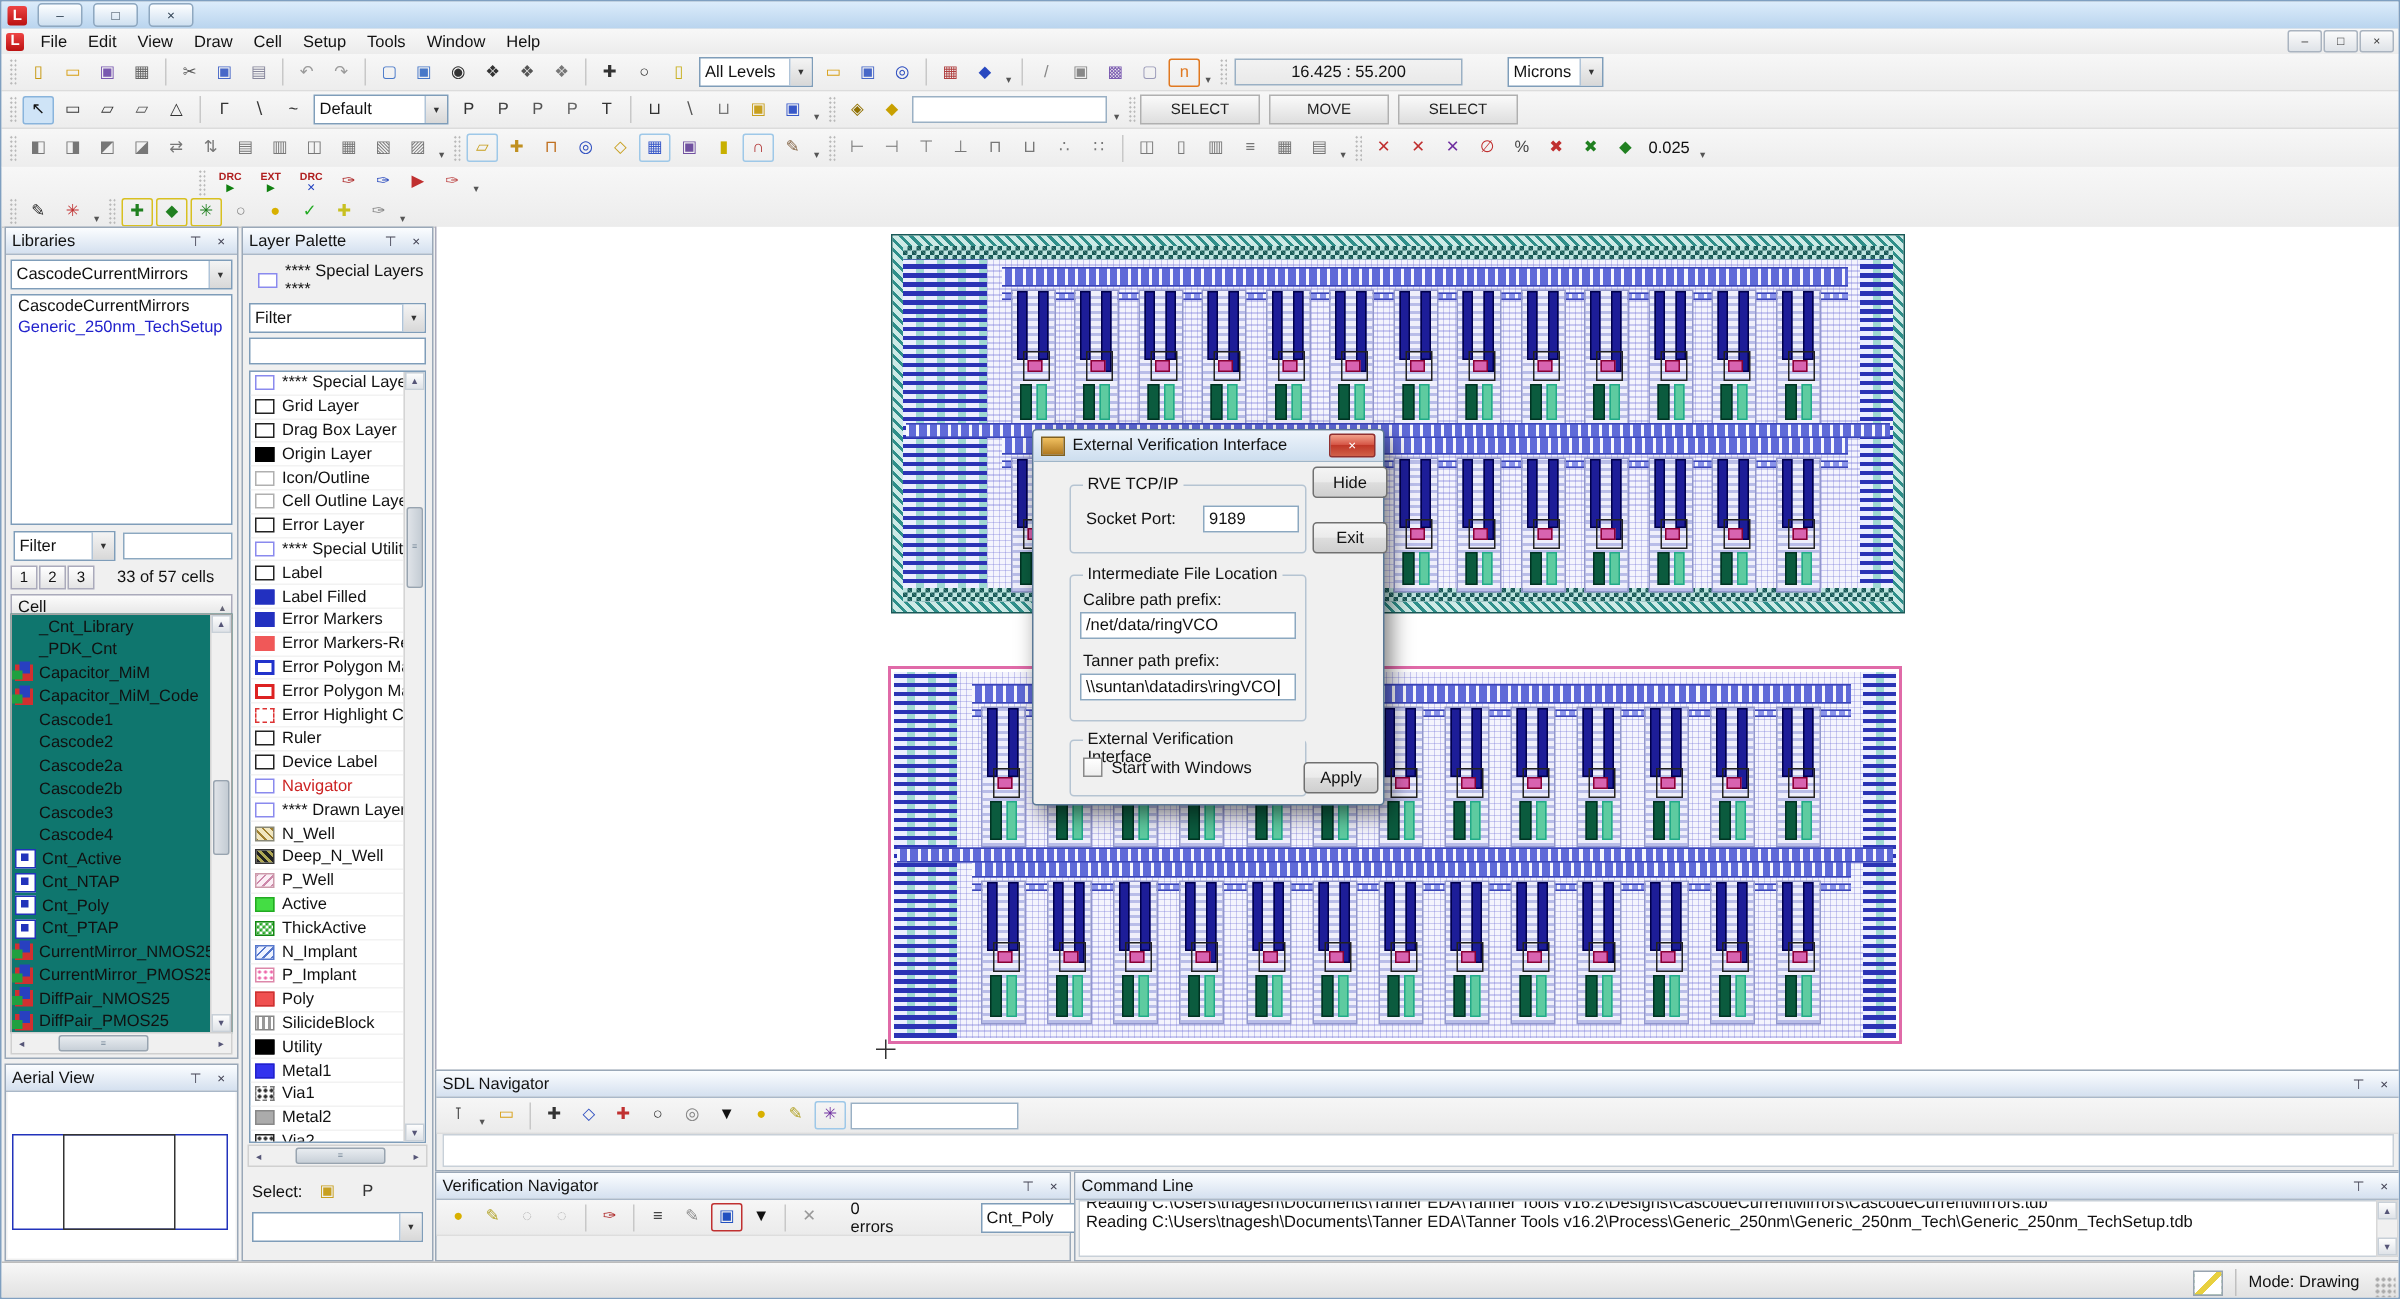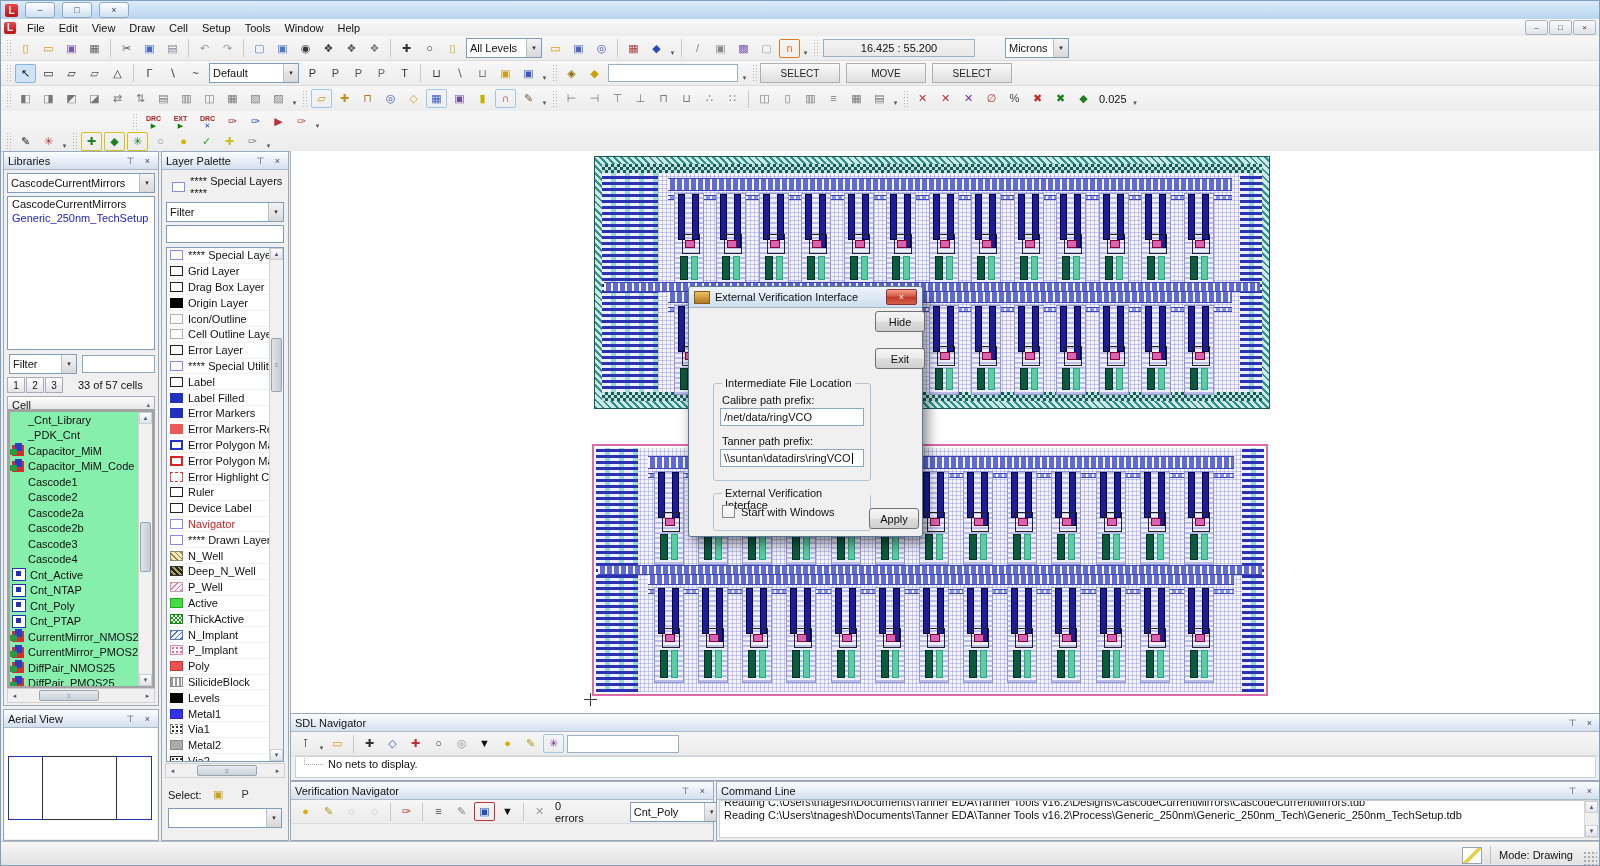--- a/index.html
+++ b/index.html
@@ -59,21 +59,21 @@
   #lib-combo{margin:3px;}
   #lib-list{margin:0 3px;height:152px;}
   #lib-list div{padding:1px 4px;}
   #lib-filter-row{display:flex;align-items:center;margin:4px 3px 0 3px;gap:3px;}
   #lib-tabs{display:flex;align-items:center;margin:3px 3px 0 3px;gap:1px;}
   .tabbtn{width:16px;height:14px;border:1px solid #aab;background:linear-gradient(#fff,#e4e4e4);
     display:flex;align-items:center;justify-content:center;font-size:10px;}
   #lib-count{margin-left:14px;}
   #cell-header{margin:3px 3px 0 3px;height:15px;border:1px solid #aab;background:linear-gradient(#fcfcfc,#e2e2e2);
     display:flex;align-items:center;padding:0 4px;}
-  #lib-cellwrap{position:absolute;left:3px;right:3px;top:257px;bottom:16px;border:3px solid #a3a3a3;background:#86efac;display:flex;}
+  #lib-cellwrap{position:absolute;left:3px;right:3px;top:257px;bottom:16px;border:1px solid #a3a3a3;background:#0f766e;display:flex;}
   #lib-cells{flex:1;overflow:hidden;}
   .cellrow{height:15.5px;display:flex;align-items:center;gap:4px;padding:0 2px;white-space:nowrap;}
   .cicon{width:12px;height:11px;flex:none;position:relative;}
   .cicon.none{width:12px;}
   .cicon.square{border:1px solid #2233bb;background:#fff;}
   .cicon.square:after{content:"";position:absolute;left:3px;top:2px;width:5px;height:5px;background:#2233bb;}
   .cicon.tcell{background:#d03030;}
   .cicon.tcell:before{content:"";position:absolute;left:3px;top:-2px;width:7px;height:8px;background:#2840c0;}
   .cicon.tcell:after{content:"";position:absolute;left:-2px;top:4px;width:7px;height:6px;background:#20a040;}
   .vscroll{width:13px;background:#f0f0f0;border-left:1px solid #d4d4d4;position:relative;flex:none;}
@@ -877,21 +877,21 @@
           <div class="layerrow">
             <span class="sw fill-redish"></span>
             <span>Poly</span>
           </div>
           <div class="layerrow">
             <span class="sw stripes-gray"></span>
             <span>SilicideBlock</span>
           </div>
           <div class="layerrow">
             <span class="sw fill-black"></span>
-            <span>Levels</span>
+            <span>Utility</span>
           </div>
           <div class="layerrow">
             <span class="sw fill-blue2"></span>
             <span>Metal1</span>
           </div>
           <div class="layerrow">
             <span class="sw via1"></span>
             <span>Via1</span>
           </div>
           <div class="layerrow">
@@ -1439,20 +1439,27 @@
       </div>
     <div id="xhair"></div>
 
     <div id="evi-dialog">
       <div id="evi-title">
         <div id="evi-icon"></div>
         <span>External Verification Interface</span>
         <div id="evi-close">×</div>
       </div>
 
+      <div class="group" style="left:24px;top:36px;width:156px;height:44px;">
+        <span class="legend">RVE TCP/IP</span>
+        <span style="position:absolute;left:10px;top:16px;">Socket Port:</span>
+        <div class="dinput" style="position:absolute;left:88px;top:13px;width:56px;">
+          <span>9189</span>
+        </div>
+      </div>
       <div class="wbtn" style="left:186px;top:24px;">Hide</div>
       <div class="wbtn" style="left:186px;top:61px;">Exit</div>
 
       <div class="group" style="left:24px;top:96px;width:156px;height:96px;">
         <span class="legend">Intermediate File Location</span>
         <span style="position:absolute;left:8px;top:10px;">Calibre path prefix:</span>
         <div class="dinput" style="position:absolute;left:6px;top:24px;right:6px;">
           <span>/net/data/ringVCO</span>
         </div>
         <span style="position:absolute;left:8px;top:51px;">Tanner path prefix:</span>
@@ -1512,24 +1519,20 @@
         </div>
         <div class="ti">
           <span style="color: rgb(176, 160, 32);">✎</span>
         </div>
         <div class="ti" style="border: 1px solid rgb(158, 200, 232);">
           <span style="color: rgb(112, 48, 160);">✳</span>
         </div>
         <div class="tinput" style="width: 110px; background: rgb(255, 255, 255);"></div>
       </div>
     <div class="treearea" id="sdl-tree">
-        <div class="tree-line">
-          <span class="tl"></span>
-          <span>No nets to display.</span>
-        </div>
       </div>
   </div>
 
   <div id="verif-panel" class="panel">
     <div class="ptitle">
       <span>Verification Navigator</span>
         <span class="sp"></span>
       <span class="pbtn">⊤</span>
       <span class="pbtn">×</span>
     </div>
@@ -1560,21 +1563,21 @@
         <div class="ti" style="border: 1px solid rgb(192, 48, 48);">
           <span style="color: rgb(32, 80, 192);">▣</span>
         </div>
         <div class="ti">
           <span style="color: rgb(17, 17, 17);">▼</span>
         </div>
         <div class="tsep"></div>
         <div class="ti">
           <span style="color: rgb(153, 153, 153);">✕</span>
         </div>
-        <span class="tlabel" style="margin: 0px 4px;">0 errors</span>
+        <span class="tlabel" style="margin: 0px 16px;">0 errors</span>
         <div class="tgap" style="width: 40px;"></div>
         <div class="combo" style="width: 88px;">
           <span class="cval">Cnt_Poly</span>
           <span class="carrow">▾</span>
         </div>
         <div class="tgap" style="width: 6px;"></div>
         <div class="ti">
           <span style="color: rgb(153, 153, 153);">⇐</span>
         </div>
         <div class="ti">

